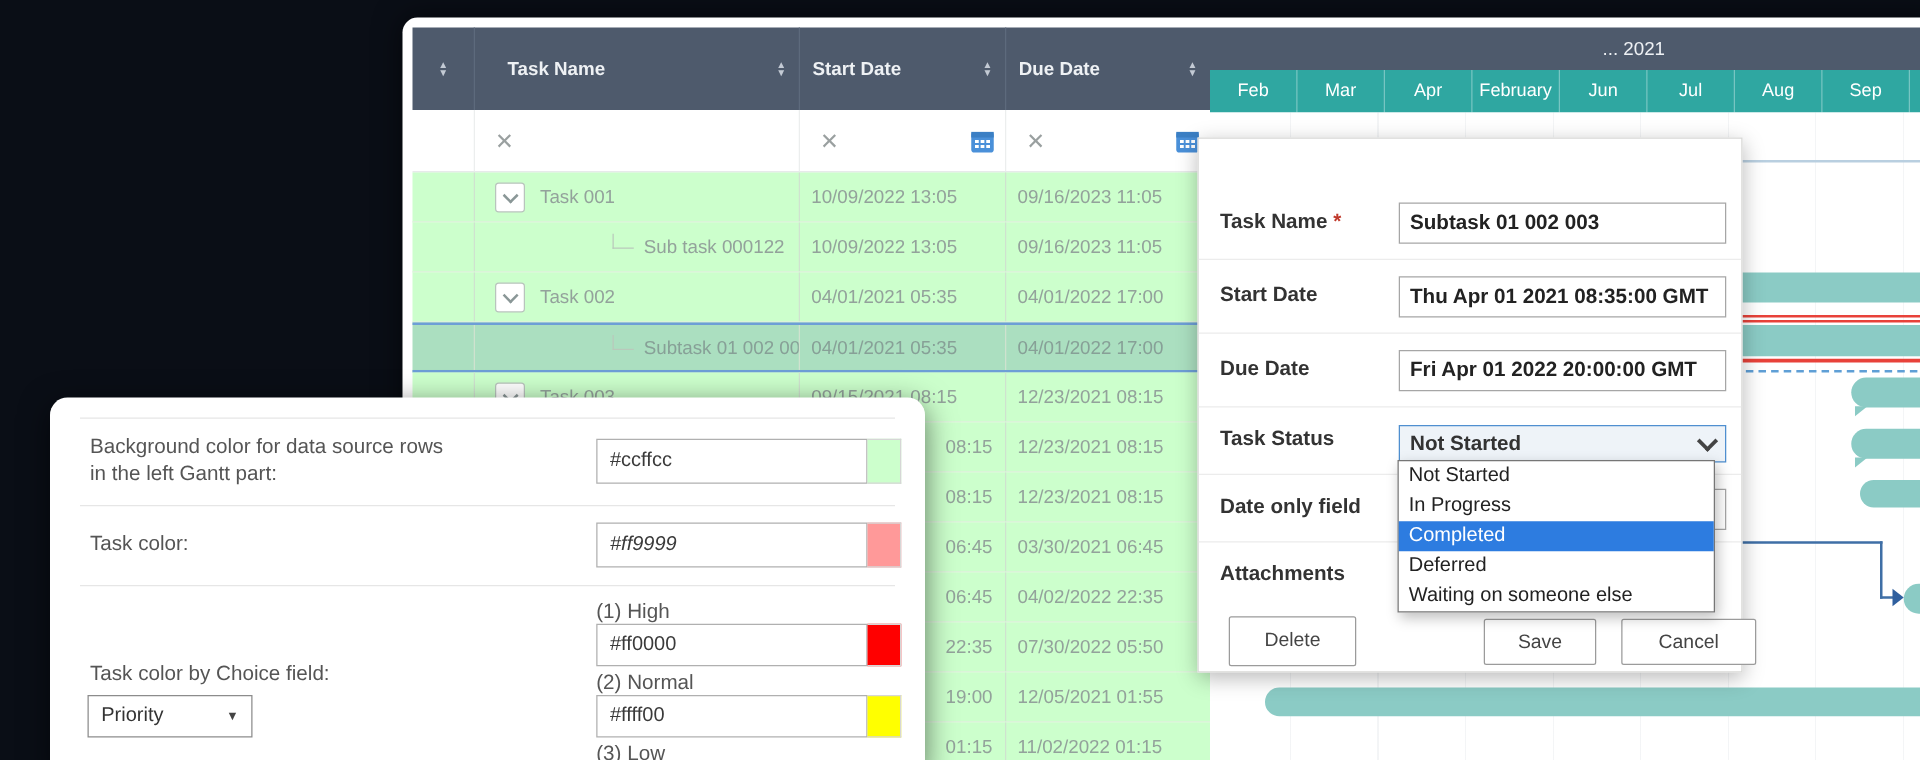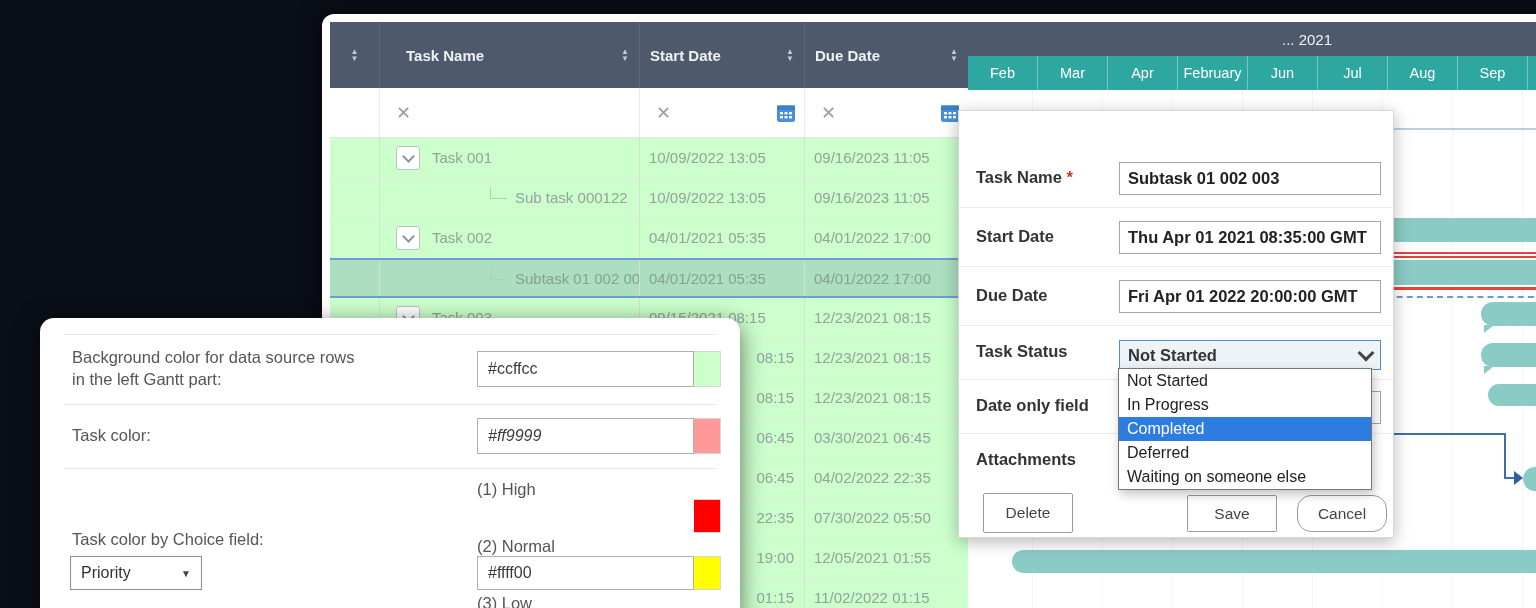--- a/index.html
+++ b/index.html
@@ -108,23 +108,23 @@
           border:1px solid #a6a6a6;color:#222;font-size:16.5px;font-weight:600;
           font-family:"Liberation Sans",sans-serif;padding:0 8px;white-space:nowrap;overflow:hidden;background:#fff;}
   .dselect{position:absolute;left:160px;top:14px;width:262px;height:30px;box-sizing:border-box;
            border:1px solid #4f8fd0;background:#eef3f8;display:flex;align-items:center;
            color:#333;font-size:16.5px;font-weight:600;padding:0 8px;cursor:pointer;}
   .dselect .chevd{width:9px;height:9px;border-right:3px solid #444;border-bottom:3px solid #444;
                   transform:rotate(45deg);margin-left:auto;margin-top:-4px;}
   .dbtn{position:absolute;box-sizing:border-box;border:1px solid #9b9b9b;background:#fff;
         color:#444;font-size:15.5px;font-family:"Liberation Sans",sans-serif;border-radius:2px;
         display:flex;align-items:center;justify-content:center;cursor:pointer;}
-  .btn-delete{left:24px;top:382px;width:90px;height:40px;}
+  .btn-delete{left:24px;top:382px;width:102px;height:40px;}
   .btn-save{left:228px;top:384px;width:90px;height:37px;}
-  .btn-cancel{left:338px;top:384px;width:90px;height:37px;border-radius:14px;}
+  .btn-cancel{left:338px;top:384px;width:108px;height:37px;}
 
   
   .ddlist{left:1118px;top:368px;width:252px;background:#fff;border:1px solid #767676;
           box-shadow:2px 4px 10px rgba(0,0,0,.25);z-index:40;}
   .dditem{height:24px;display:flex;align-items:center;padding-left:8px;font-size:16px;
           color:#222;cursor:pointer;}
   .dditem.hl{background:#2d7ce0;color:#fff;}
 </style>
 </head>
 <body>
@@ -333,20 +333,21 @@
     </div>
     <div class="sinput" style="left:437px;top:33px;width:217px;height:36px;line-height:34px;">#ccffcc</div>
     <div class="swatch" style="left: 654px; top: 33px; width: 27px; height: 36px; background: rgb(204, 255, 204);"></div>
     <div class="sdiv" style="top:86px"></div>
     <div class="slabel" style="left:32px;top:106px;">Task color:</div>
     <div class="sinput" style="left:437px;top:100px;width:217px;height:36px;line-height:34px;font-style:italic;">#ff9999</div>
     <div class="swatch" style="left: 654px; top: 100px; width: 27px; height: 36px; background: rgb(255, 153, 153);"></div>
     <div class="sdiv" style="top:150px"></div>
 
     <div class="slabel" style="left:437px;top:160px;">(1) High</div>
+    <div class="sinput" style="left:437px;top:181px;width:217px;height:34px;line-height:32px;">#ff0000</div>
     <div class="swatch" style="left: 654px; top: 181px; width: 27px; height: 34px; background: rgb(255, 0, 0);"></div>
     <div class="slabel" style="left:437px;top:217px;">(2) Normal</div>
     <div class="sinput" style="left:437px;top:238px;width:217px;height:34px;line-height:32px;">#ffff00</div>
     <div class="swatch" style="left: 654px; top: 238px; width: 27px; height: 34px; background: rgb(255, 255, 0);"></div>
     <div class="slabel" style="left:437px;top:274px;">(3) Low</div>
 
     <div class="slabel" style="left:32px;top:210px;">Task color by Choice field:</div>
     <div class="sselect" style="left:30px;top:238px;width:132px;height:34px;">
       <span>Priority</span>
       <span class="arr">▼</span>

